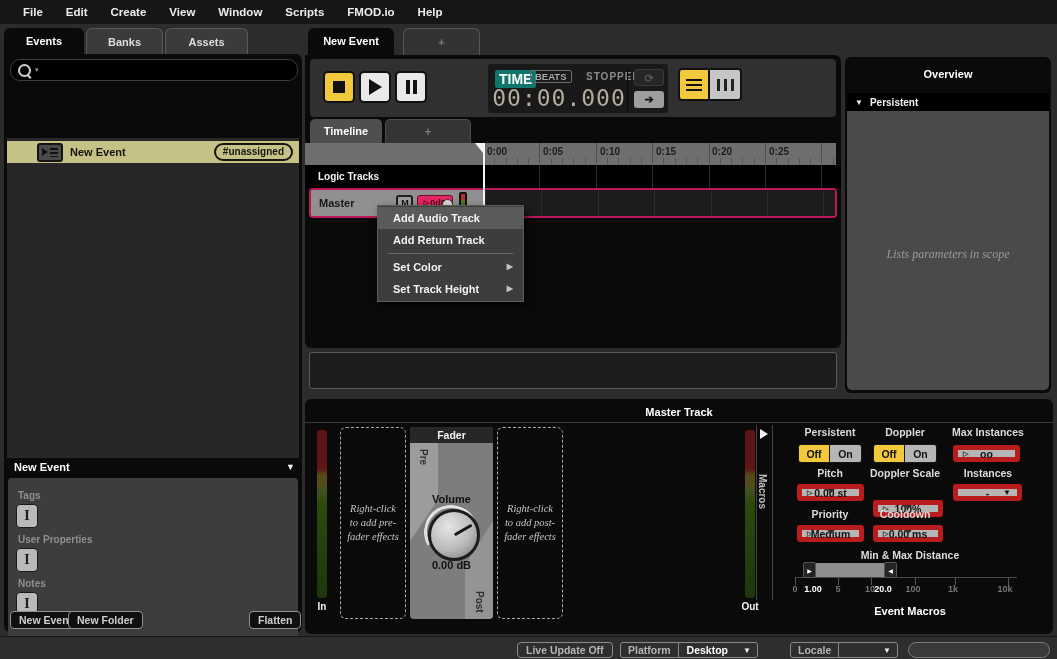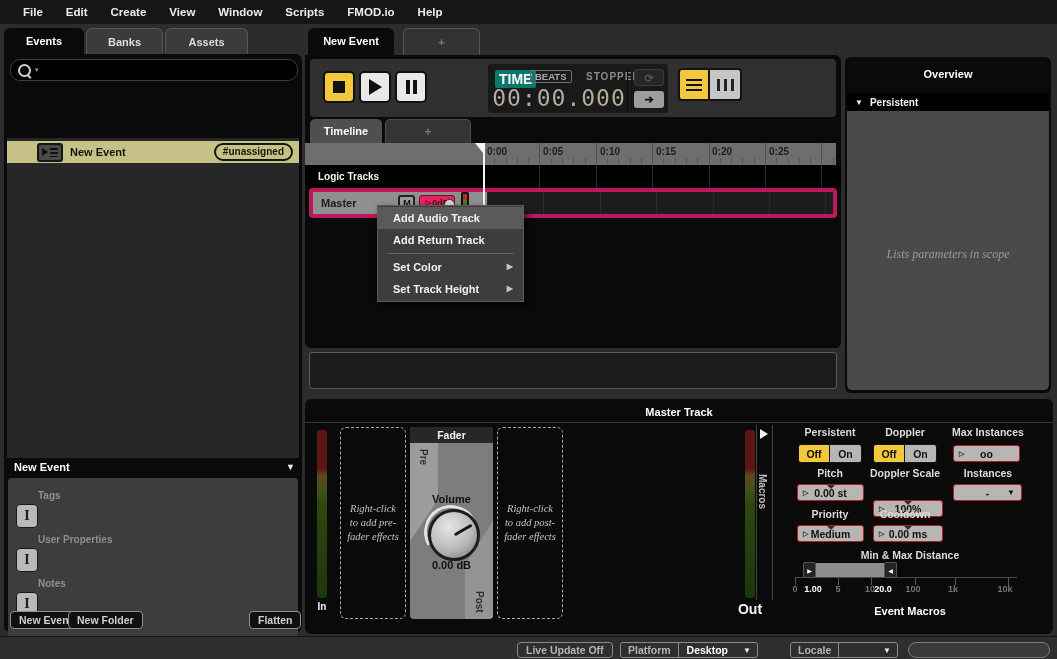--- a/index.html
+++ b/index.html
@@ -38,21 +38,21 @@
   .evicon .l{width:8px;height:9px;margin-left:2px;
     background:repeating-linear-gradient(to bottom,#111 0 2px,transparent 2px 4px);}
   .badge{margin-left:auto;margin-right:6px;border:2px solid #16160e;border-radius:9px;
     font-size:10px;font-weight:bold;color:#16160e;padding:0 7px;line-height:14px;}
 
   .smallbtn{border:1px solid #909090;border-radius:4px;color:#cfcfcf;font-size:10.5px;font-weight:bold;
     height:18px;line-height:17px;padding:0 8px;background:#101010;box-sizing:border-box;display:inline-block;}
   .ibtn{width:20px;height:22px;background:#b9b9b9;border:1px solid #1a1a1a;border-radius:4px;
     color:#1d1d1d;font-family:"Liberation Serif",serif;font-weight:bold;font-size:14px;
     display:flex;align-items:center;justify-content:center;}
-  .flabel{color:#8f8f8f;font-size:10px;font-weight:bold;margin-left:20px;}
+  .flabel{color:#8f8f8f;font-size:10px;font-weight:bold;}
 
   
   .tbtn{position:absolute;width:32px;height:32px;border:2px solid #111;border-radius:5px;
     background:#e9e9e9;display:flex;align-items:center;justify-content:center;box-sizing:border-box;}
   .tbtn.stop{background:#f2c83c;}
   .sq{width:12px;height:12px;background:#111;}
   .tri-play{width:0;height:0;border-left:13px solid #111;border-top:8px solid transparent;border-bottom:8px solid transparent;}
   .pausebars{display:flex;gap:3px;}
   .pausebars div{width:4px;height:14px;background:#111;}
   .tcpanel{position:absolute;background:#191919;border-radius:3px;}
@@ -64,21 +64,21 @@
 
   
   .ruler{position:absolute;background:#6e6e6e;}
   .rlabel{position:absolute;color:#1c1c1c;font-size:10px;font-weight:bold;top:3px;}
   .minorticks{position:absolute;bottom:0;height:7px;
     background:repeating-linear-gradient(to right,#585858 0 1px,transparent 1px 11.28px);}
   .majorticks{position:absolute;top:0;height:22px;
     background:repeating-linear-gradient(to right,#4f4f4f 0 1px,transparent 1px 56.4px);}
   .gridlines{background:repeating-linear-gradient(to right,#2c2c2c 0 1px,transparent 1px 56.4px);}
 
-  .mastrow{position:absolute;border:4px solid #be185d;border-radius:4px;background:#909090;
+  .mastrow{position:absolute;border:2px solid #be185d;border-radius:4px;background:#909090;
     display:flex;box-sizing:border-box;}
   .mbtn{width:17px;height:17px;background:#9d9d9d;border:2px solid #1f1f1f;border-radius:3px;
     color:#111;font-size:9px;font-weight:bold;display:flex;align-items:center;justify-content:center;box-sizing:border-box;}
   .pinkbadge{position:relative;width:36px;height:17px;background:#e62662;border:1px solid #6e0e2c;border-radius:3px;
     color:#4a0818;font-size:9px;font-weight:bold;display:flex;align-items:center;justify-content:center;box-sizing:border-box;}
   .pinkbadge .knb{position:absolute;right:-1px;top:3px;width:9px;height:9px;border-radius:50%;
     background:#d8d8d8;border:1px solid #333;}
   .minimeter{width:8px;height:22px;border:2px solid #111;border-radius:2px;box-sizing:border-box;
     background:linear-gradient(to bottom,#b23030 0 35%,#69701c 35% 45%,#3f7a1e 45% 100%);}
 
@@ -113,21 +113,21 @@
   .knobarc{position:absolute;width:54px;height:54px;border-radius:50%;border:3px solid transparent;
     border-top-color:#e2e2e2;border-left-color:#e2e2e2;transform:rotate(15deg);box-sizing:border-box;}
 
   
   .mlabel{position:absolute;color:#dcdcdc;font-size:10.5px;font-weight:bold;text-align:center;}
   .tog{position:absolute;display:flex;}
   .tog div{width:32px;height:19px;line-height:19px;text-align:center;color:#111;
     font-size:10.5px;font-weight:bold;border:1px solid #161616;box-sizing:border-box;}
   .tog .off{background:#f2c83c;border-radius:3px 0 0 3px;}
   .tog .on{background:#b6b6b6;border-radius:0 3px 3px 0;border-left:none;}
-  .spin{position:absolute;height:17px;background:#b6b6b6;border:1px solid #b91c1c;border-radius:3px;
+  .spin{position:absolute;height:17px;background:#b6b6b6;border:5px solid #b91c1c;border-radius:3px;
     color:#111;font-size:10.5px;font-weight:bold;display:flex;align-items:center;justify-content:center;
     box-sizing:border-box;}
   .spin .tri{position:absolute;left:5px;font-size:7px;color:#2a2a2a;}
   .spin.notch::before{content:'';position:absolute;top:0;left:50%;margin-left:-4px;
     border-left:4px solid transparent;border-right:4px solid transparent;border-top:4px solid #2e2e2e;}
   .spin .dd{position:absolute;right:6px;font-size:8px;color:#111;}
   .slider-tick{position:absolute;width:1px;height:7px;background:#565656;top:179px;}
   .slabel{position:absolute;top:185px;width:30px;text-align:center;font-size:9px;font-weight:bold;color:#757575;}
   .slabel.cur{color:#fff;}
   .shandle{position:absolute;top:163px;width:13px;height:16px;background:#242424;border:1px solid #555;
@@ -311,21 +311,21 @@
         </div>
       <div class="abs" style="left:0;top:66px;width:83px;text-align:center;color:#111;font-size:11px;font-weight:bold;">Volume</div>
       <div class="knobarc" style="left:14px;top:78px;"></div>
       <div class="knob" style="left:18px;top:82px;"></div>
       <div class="abs" style="left:0;top:132px;width:83px;text-align:center;color:#111;font-size:11px;font-weight:bold;">0.00 dB</div>
     </div>
 
     <div class="dashbox" style="left:192px;top:28px;width:66px;height:192px;">Right-click to add post-fader effects</div>
 
     <div class="meter" style="left:440px;top:31px;height:168px;"></div>
-    <div class="abs" style="left:432px;top:202px;width:26px;text-align:center;color:#f2f2f2;font-size:14px;font-weight:bold;">Out</div>
+    <div class="abs" style="left:432px;top:202px;width:26px;text-align:center;color:#f2f2f2;font-size:10px;font-weight:bold;">Out</div>
 
     <div class="abs" style="left:451px;top:26px;width:1px;height:175px;background:#444;"></div>
     <div class="abs" style="left:467px;top:26px;width:1px;height:175px;background:#444;"></div>
     <div class="abs" style="left:455px;top:30px;width:0;height:0;border-left:8px solid #f2f2f2;border-top:5px solid transparent;border-bottom:5px solid transparent;"></div>
     <div class="abs vtext" style="left:452px;top:75px;color:#c0c0c0;">Macros</div>
 
     <div class="mlabel" style="left:465px;top:27px;width:120px;">Persistent</div>
     <div class="mlabel" style="left:540px;top:27px;width:120px;">Doppler</div>
     <div class="mlabel" style="left:623px;top:27px;width:120px;">Max Instances</div>
 

